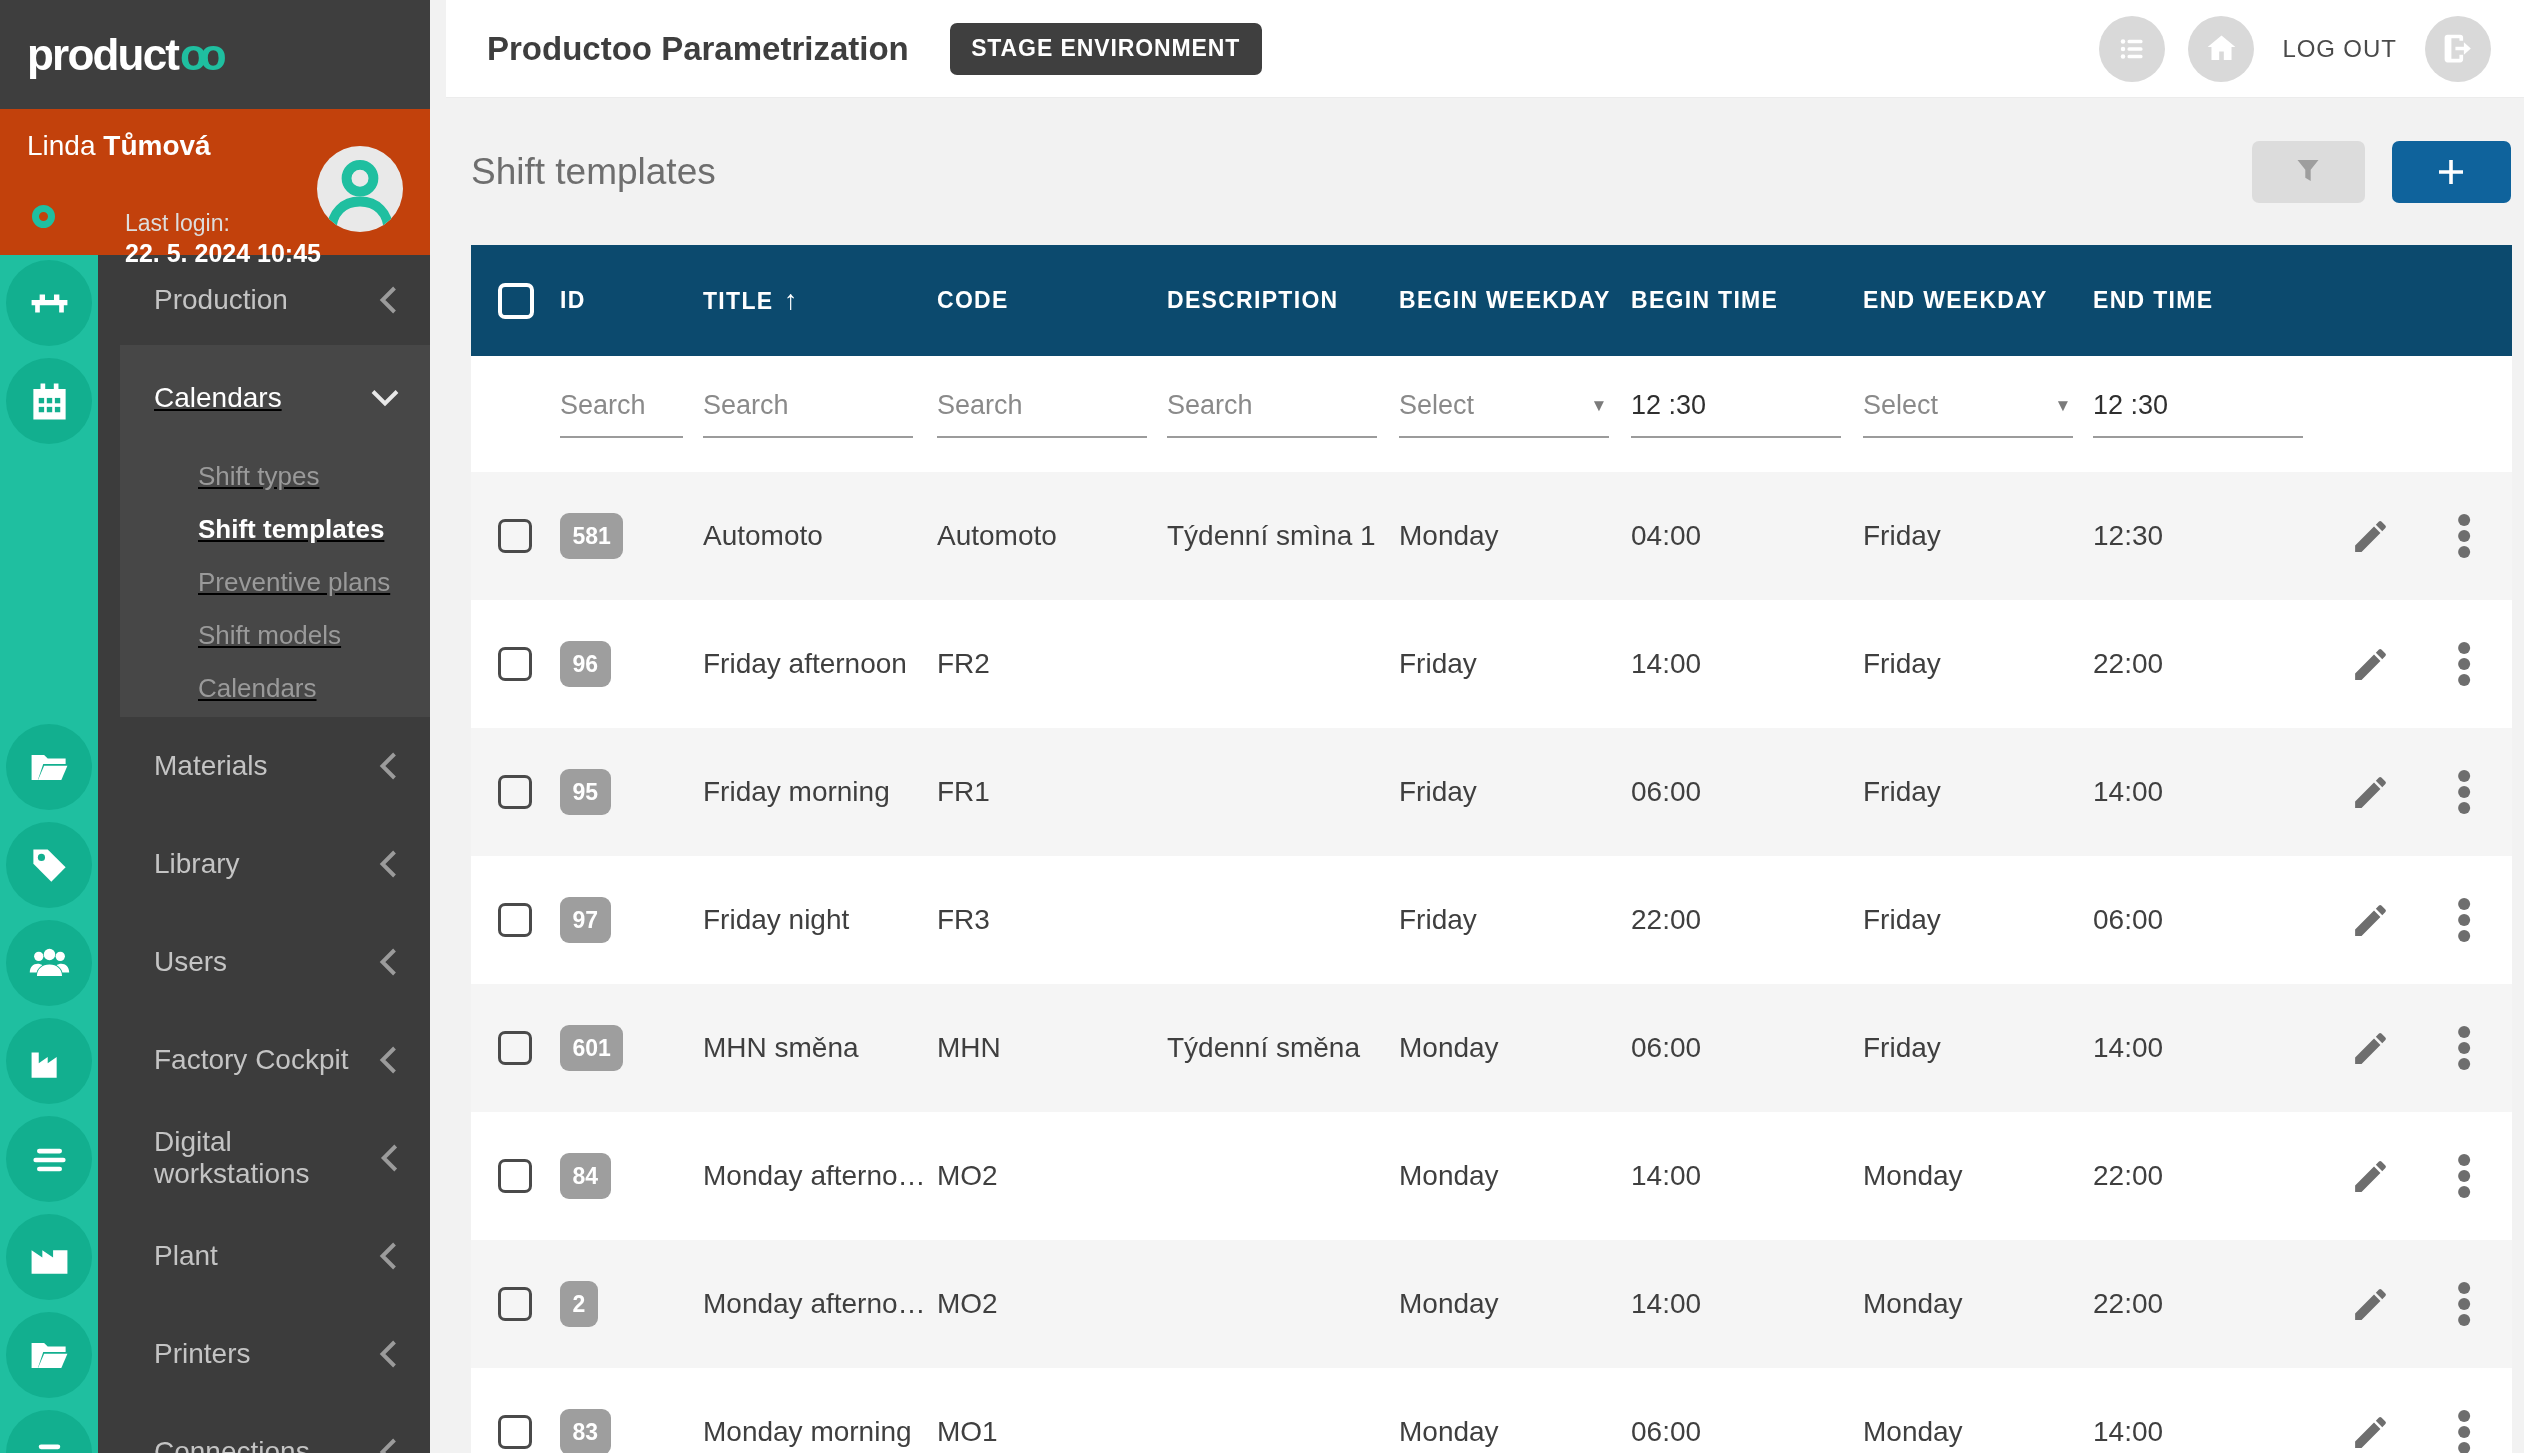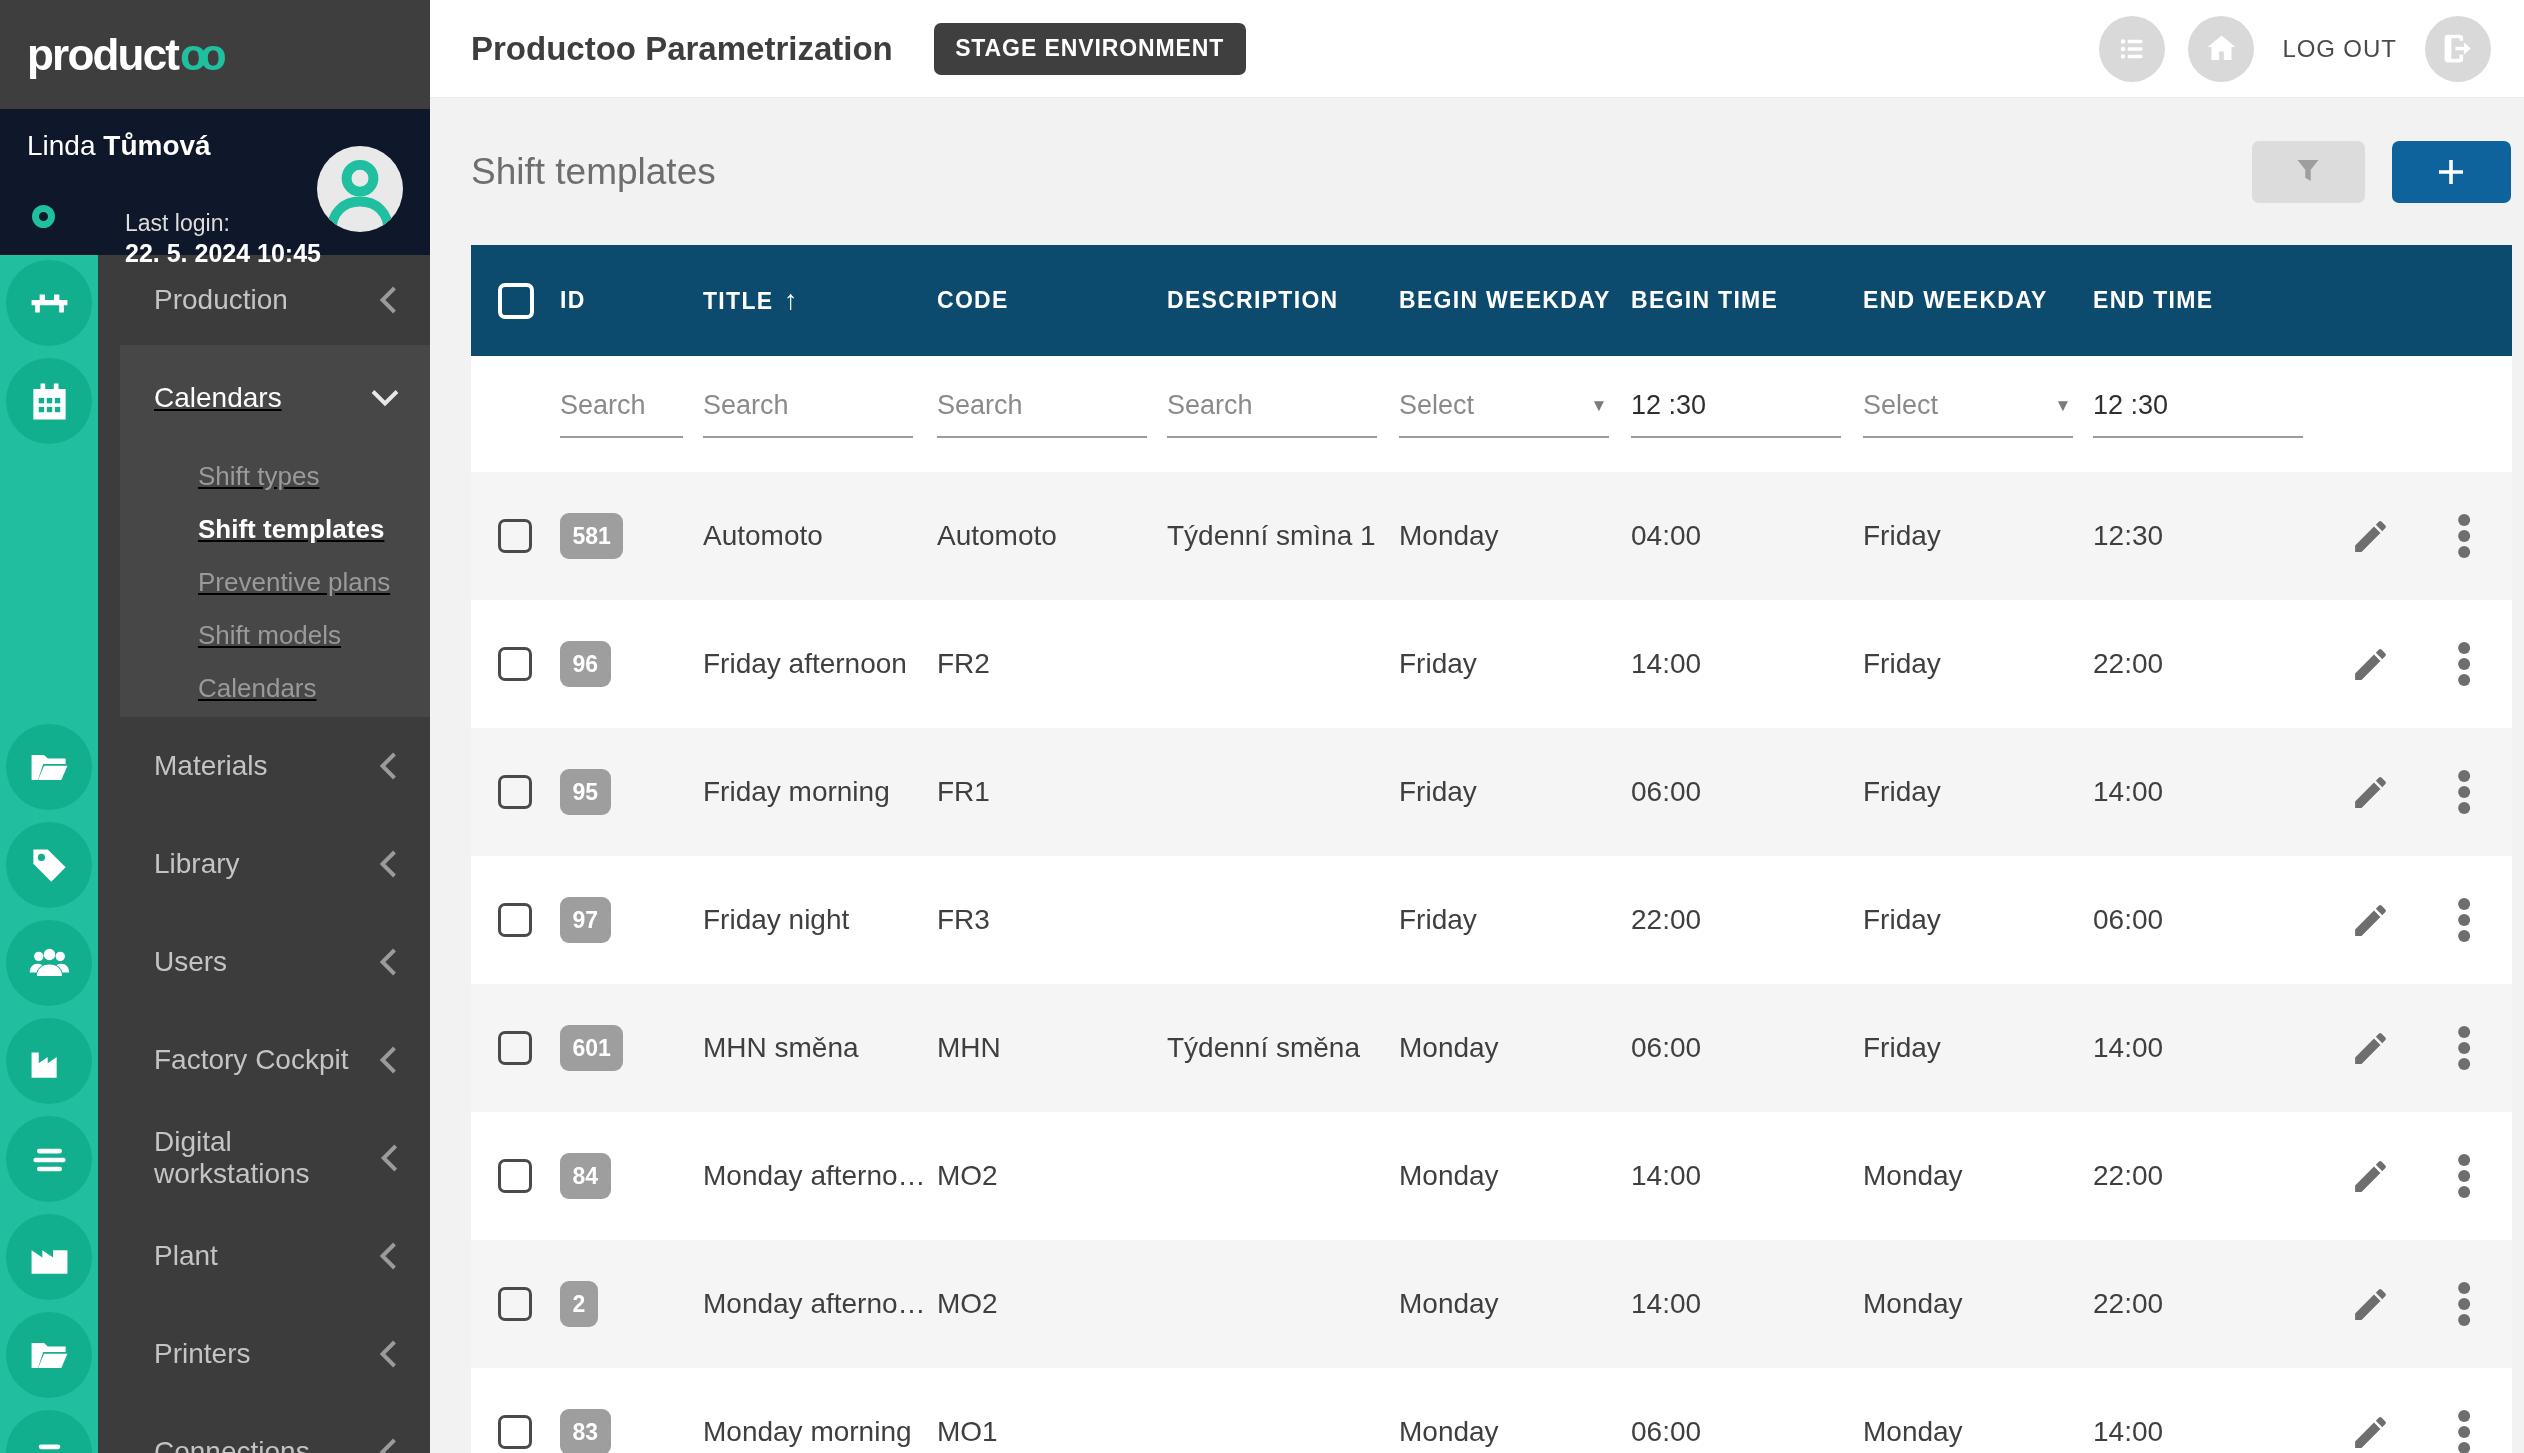--- a/index.html
+++ b/index.html
@@ -5,21 +5,21 @@
   html,body{margin:0;padding:0;background:#222;}
   *{box-sizing:border-box;}
   .page{position:relative;width:2525px;height:1453px;overflow:hidden;background:#F2F2F2;
         font-family:"Liberation Sans",sans-serif;}
 
   
   .sidebar{position:absolute;left:0;top:0;width:430px;height:100%;background:#3C3C3C;overflow:hidden;}
   .logo-block{height:109px;background:#3E3E3E;display:flex;align-items:center;padding-left:27px;}
   .wordmark{font-size:44px;font-weight:700;color:#fff;letter-spacing:-1.8px;}
   .wordmark .oo{color:#1FBFA0;letter-spacing:-7.1px;margin-left:1.8px;}
-  .user-block{position:absolute;top:109px;left:0;width:430px;height:146px;background:#0f172a;}
+  .user-block{position:absolute;top:109px;left:0;width:430px;height:146px;background:#c2410c;}
   .user-name{position:absolute;left:27px;top:21.4px;font-size:28px;color:#fff;}
   .user-name b{font-weight:700;}
   .status-ring{position:absolute;left:32px;top:96px;width:23px;height:23px;border:7.1px solid #1FBFA0;border-radius:50%;}
   .last-login{position:absolute;left:125px;top:73px;color:#DDDDDD;font-size:23px;line-height:30px;margin-top:26px;}
   .last-login .val{color:#fff;font-weight:700;font-size:25px;}
   .avatar{position:absolute;left:317px;top:37px;width:86px;height:86px;border-radius:50%;background:#E9E9E9;overflow:hidden;}
   
   .rail{position:absolute;left:0;top:255px;bottom:0;width:98px;background:#1FBFA0;}
   .rail-ico{position:absolute;left:6.2px;width:86px;height:86px;border-radius:50%;background:#12AF8F;
             display:flex;align-items:center;justify-content:center;}
@@ -28,21 +28,21 @@
   .menu-item{height:98px;display:flex;align-items:center;justify-content:space-between;
              padding:0 30px 0 34px;color:#C4C4C4;font-size:28px;cursor:default;}
   .menu-item.first{height:90px;}
   .section{background:#474747;text-decoration:underline;}
   .section .menu-item{height:105px;color:#FFFFFF;}
   .submenu{padding-bottom:1.8px;margin-left:44px;}
   .sub-item{height:53px;line-height:53px;padding-left:34px;color:#9A9A9A;font-size:26px;}
   .sub-item.active{color:#fff;font-weight:700;}
 
   
-  .topbar{position:absolute;left:430px;top:0;right:0;height:98px;background:#fff;
+  .topbar{position:absolute;left:446px;top:0;right:0;height:98px;background:#fff;
           display:flex;align-items:center;padding:0 34px 0 41px;border-bottom:0.9px solid #ECECEC;}
   .tb-title{font-size:33px;font-weight:700;color:#3E3E3E;}
   .env-badge{margin-left:41px;background:#3F3F3F;color:#fff;font-size:23px;font-weight:700;
              letter-spacing:0.9px;padding:12.5px 21.4px;border-radius:7.1px;}
   .tb-right{margin-left:auto;display:flex;align-items:center;gap:23px;}
   .circle-btn{width:66px;height:66px;border-radius:50%;background:#D9D9D9;
               display:flex;align-items:center;justify-content:center;}
   .logout-label{font-size:24px;color:#4A4A4A;letter-spacing:0.9px;margin:0 5.3px;}
 
   

